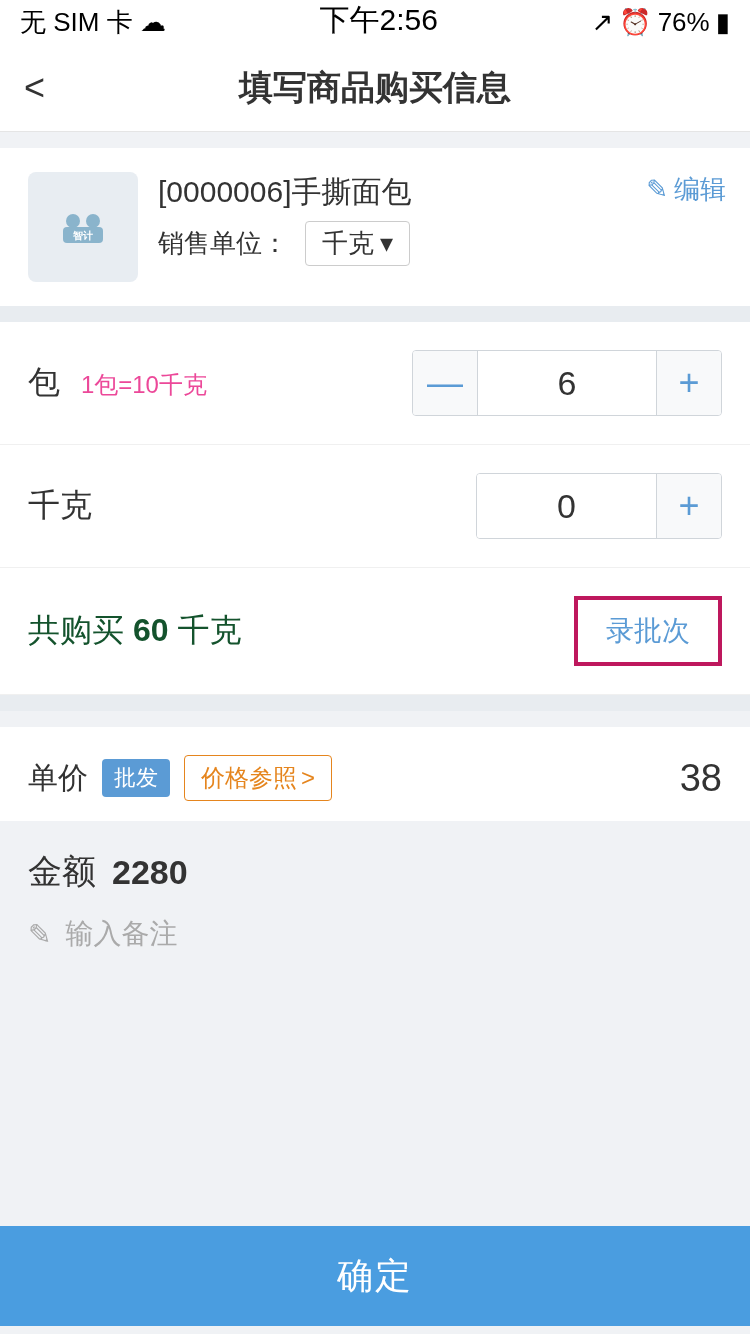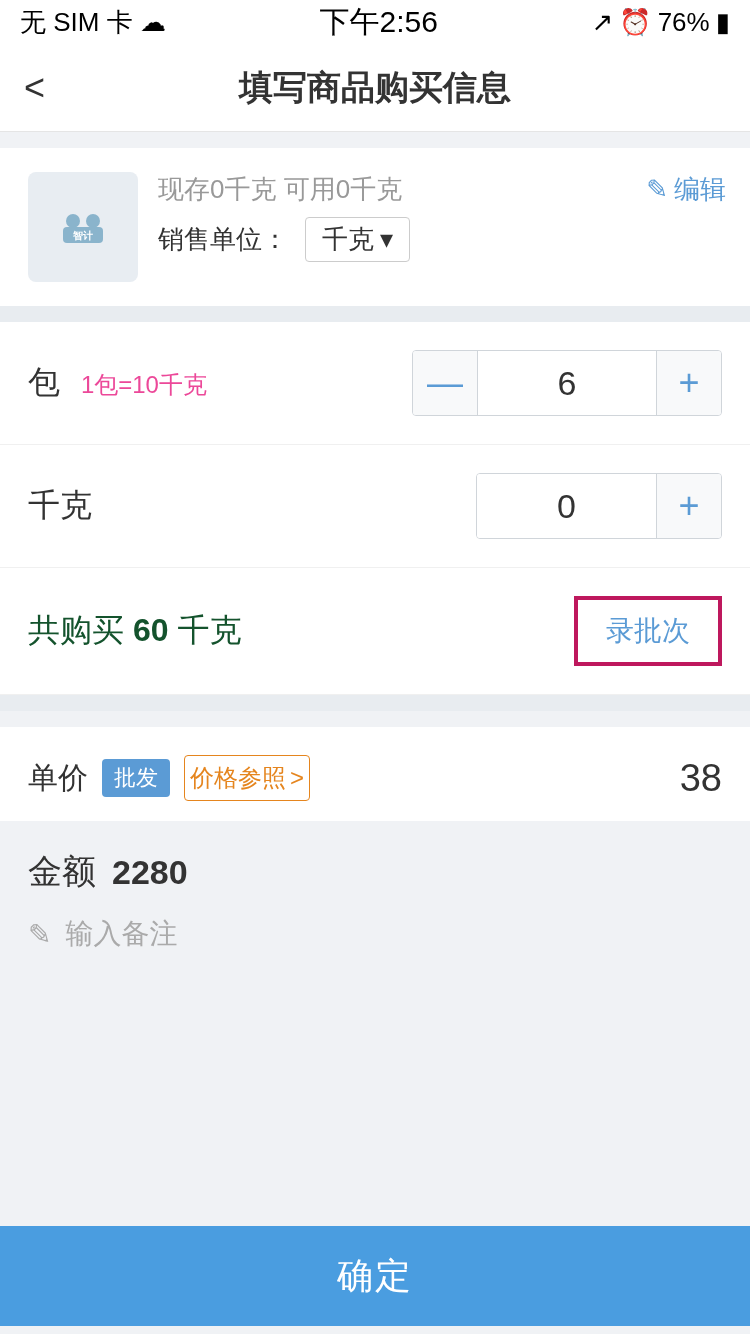--- a/index.html
+++ b/index.html
@@ -11,21 +11,20 @@
       background: #f0f2f5;
       font-size: 30px;
       color: #333;
     }
 
     
     .status-bar {
       height: 44px;
       background: #fff;
       display: flex;
-      align-items: center;
       justify-content: space-between;
       padding: 0 20px;
       font-size: 26px;
       color: #000;
     }
     .status-left { display: flex; align-items: center; gap: 8px; }
     .status-center { font-size: 30px; font-weight: 500; }
     .status-right { display: flex; align-items: center; gap: 6px; font-size: 26px; }
 
     
@@ -203,21 +202,21 @@
       background: #5b9bd5;
       color: #fff;
       font-size: 22px;
       padding: 4px 12px;
       border-radius: 4px;
     }
     .price-ref-btn {
       border: 1px solid #e5851e;
       color: #e5851e;
       font-size: 24px;
-      padding: 6px 5px;
+      padding: 6px 16px;
       border-radius: 4px;
       display: flex;
       align-items: center;
       gap: 4px;
       cursor: pointer;
     }
     .price-value {
       font-size: 38px;
       color: #333;
       font-weight: 500;
@@ -294,21 +293,21 @@
 <div class="product-card">
   <div class="product-image">
     <svg viewBox="0 0 60 60" xmlns="http://www.w3.org/2000/svg">
       <circle cx="20" cy="24" r="7" fill="#8ab4cc"></circle>
       <circle cx="40" cy="24" r="7" fill="#8ab4cc"></circle>
       <rect x="10" y="30" width="40" height="16" rx="4" fill="#8ab4cc"></rect>
       <text x="30" y="42" text-anchor="middle" fill="#fff" font-size="10" font-weight="bold">智计</text>
     </svg>
   </div>
   <div class="product-info">
-    <div class="product-stock">现存0千克   可用0千克</div>
+    <div class="product-name">[0000006]手撕面包</div>
     <div class="product-unit">
       <span>销售单位：</span>
       <div class="unit-select">
         <span>千克</span>
         <span>▾</span>
       </div>
     </div>
   </div>
   <div class="edit-btn">
     <span>✎</span>

